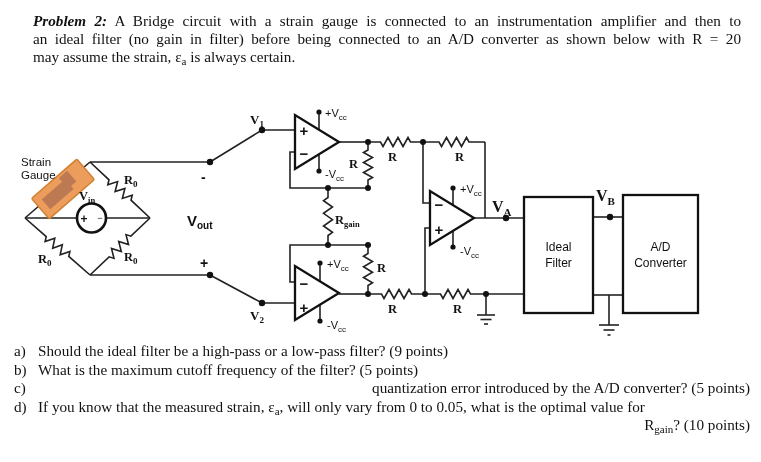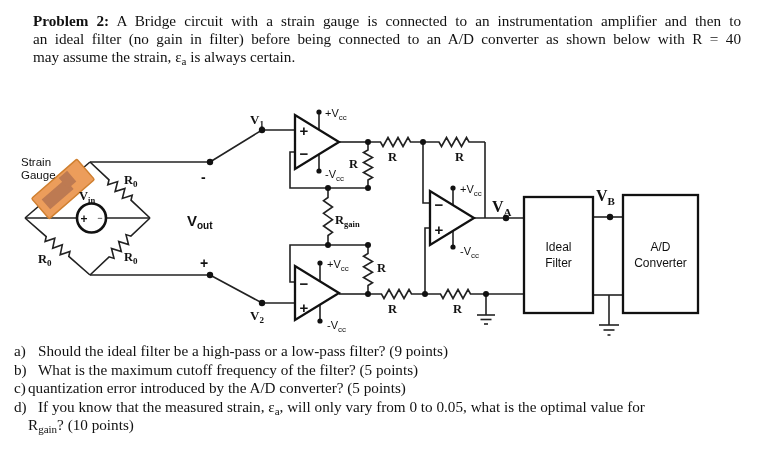--- a/index.html
+++ b/index.html
@@ -1,42 +1,42 @@
 <!DOCTYPE html>
 <html><head>
 <meta charset="utf-8">
 <style>
   html,body{margin:0;padding:0;width:761px;height:462px;overflow:hidden;background:#fff;}
   .page{position:relative;width:761px;height:462px;font-family:"Liberation Serif",serif;color:#111;}
   .header{position:absolute;left:33px;top:12px;width:708px;font-size:15.2px;line-height:17.8px;}
   .jline{text-align:justify;text-align-last:justify;}
-  .header b{font-weight:bold;}
+  .header b{font-weight:bold;font-style:italic;}
   sub{font-size:11px;line-height:0;vertical-align:-3px;}
   .questions{position:absolute;left:0;top:342px;width:750px;font-size:15.2px;line-height:18.6px;}
   .q{position:relative;}
   .qm{position:absolute;left:14px;top:0;}
   .qt{margin-left:38px;}
-  .cont{margin-left:-10px;}
+  .cont{margin-left:-10px;text-align:right;}
   svg{position:absolute;left:0;top:0;}
   svg text{font-family:"Liberation Serif",serif;fill:#111;}
   .bser{font-weight:bold;}
   .sans{font-family:"Liberation Sans",sans-serif;font-weight:normal;}
   .sansb{font-family:"Liberation Sans",sans-serif;font-weight:bold;}
   .wire{stroke:#222;stroke-width:1.6;fill:none;}
   .thick{stroke:#111;stroke-width:2.3;fill:#fff;}
   .res{stroke:#222;stroke-width:1.6;fill:none;stroke-linejoin:miter;}
 </style>
 </head>
 <body>
 
 <div class="page">
 
   <div class="header">
     <div class="jline"><b>Problem 2:</b><span> A Bridge circuit with a strain gauge is connected to an instrumentation amplifier and then to</span></div>
-    <div class="jline"><span>an ideal filter (no gain in filter) before being connected to an A/D converter as shown below with R = 40</span></div>
+    <div class="jline"><span>an ideal filter (no gain in filter) before being connected to an A/D converter as shown below with R = 20</span></div>
     <div><span>may assume the strain, ε</span><sub>a</sub><span> is always certain.</span></div>
   </div>
 
   <svg width="761" height="462" viewBox="0 0 761 462">
 
     <g class="wire">
       <path d="M25 218 L90 162"></path>
       <path d="M90 162 H210"></path>
       <path d="M210 162 L262 130 H295"></path>
       <path d="M90 275 H210"></path>

